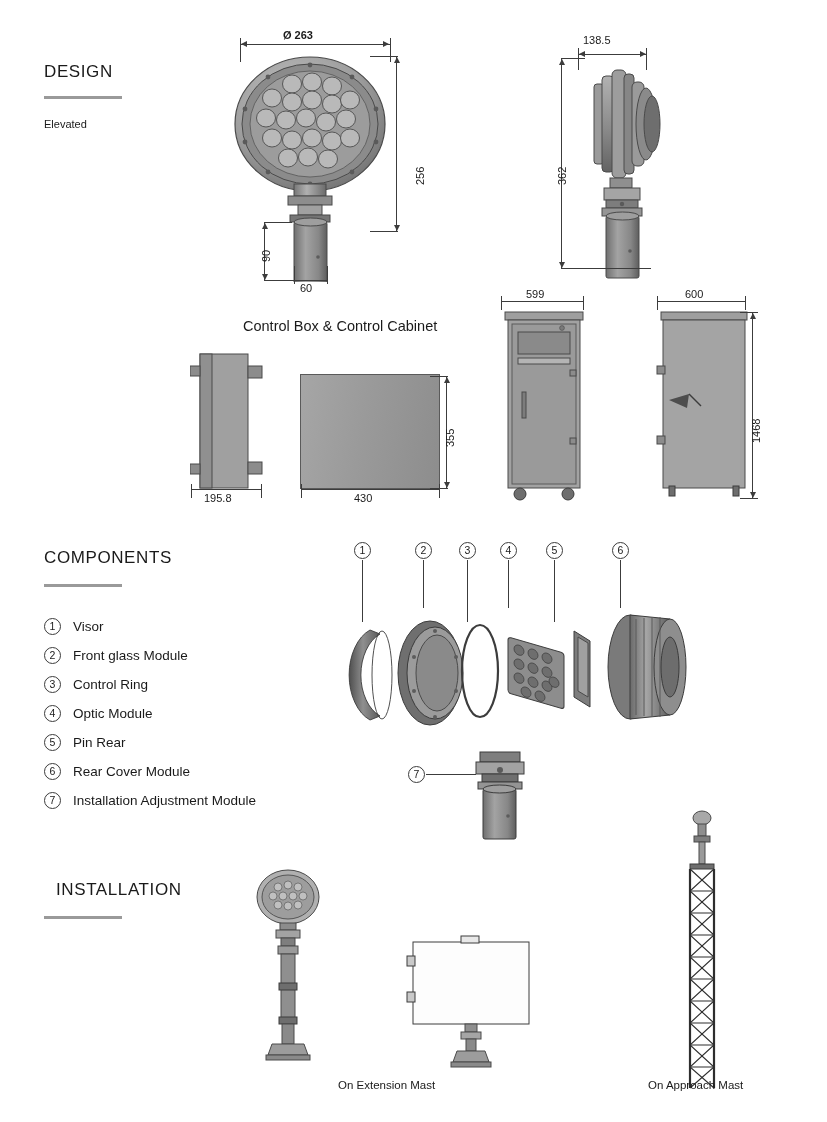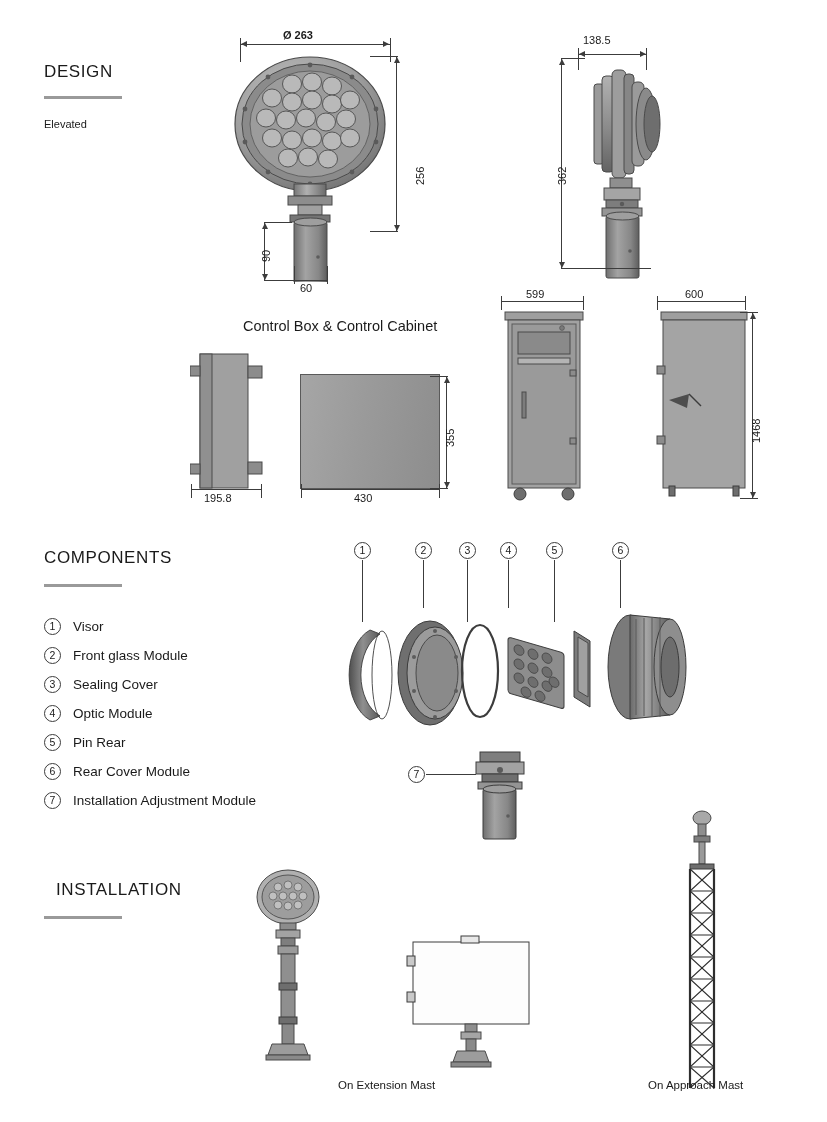--- a/index.html
+++ b/index.html
@@ -337,21 +337,21 @@
     <div class="comp-item">
       <span class="num-circle">1</span>
       <span>Visor</span>
     </div>
     <div class="comp-item">
       <span class="num-circle">2</span>
       <span>Front glass Module</span>
     </div>
     <div class="comp-item">
       <span class="num-circle">3</span>
-      <span>Sealing Cover</span>
+      <span>Control Ring</span>
     </div>
     <div class="comp-item">
       <span class="num-circle">4</span>
       <span>Optic Module</span>
     </div>
     <div class="comp-item">
       <span class="num-circle">5</span>
       <span>Pin Rear</span>
     </div>
     <div class="comp-item">

